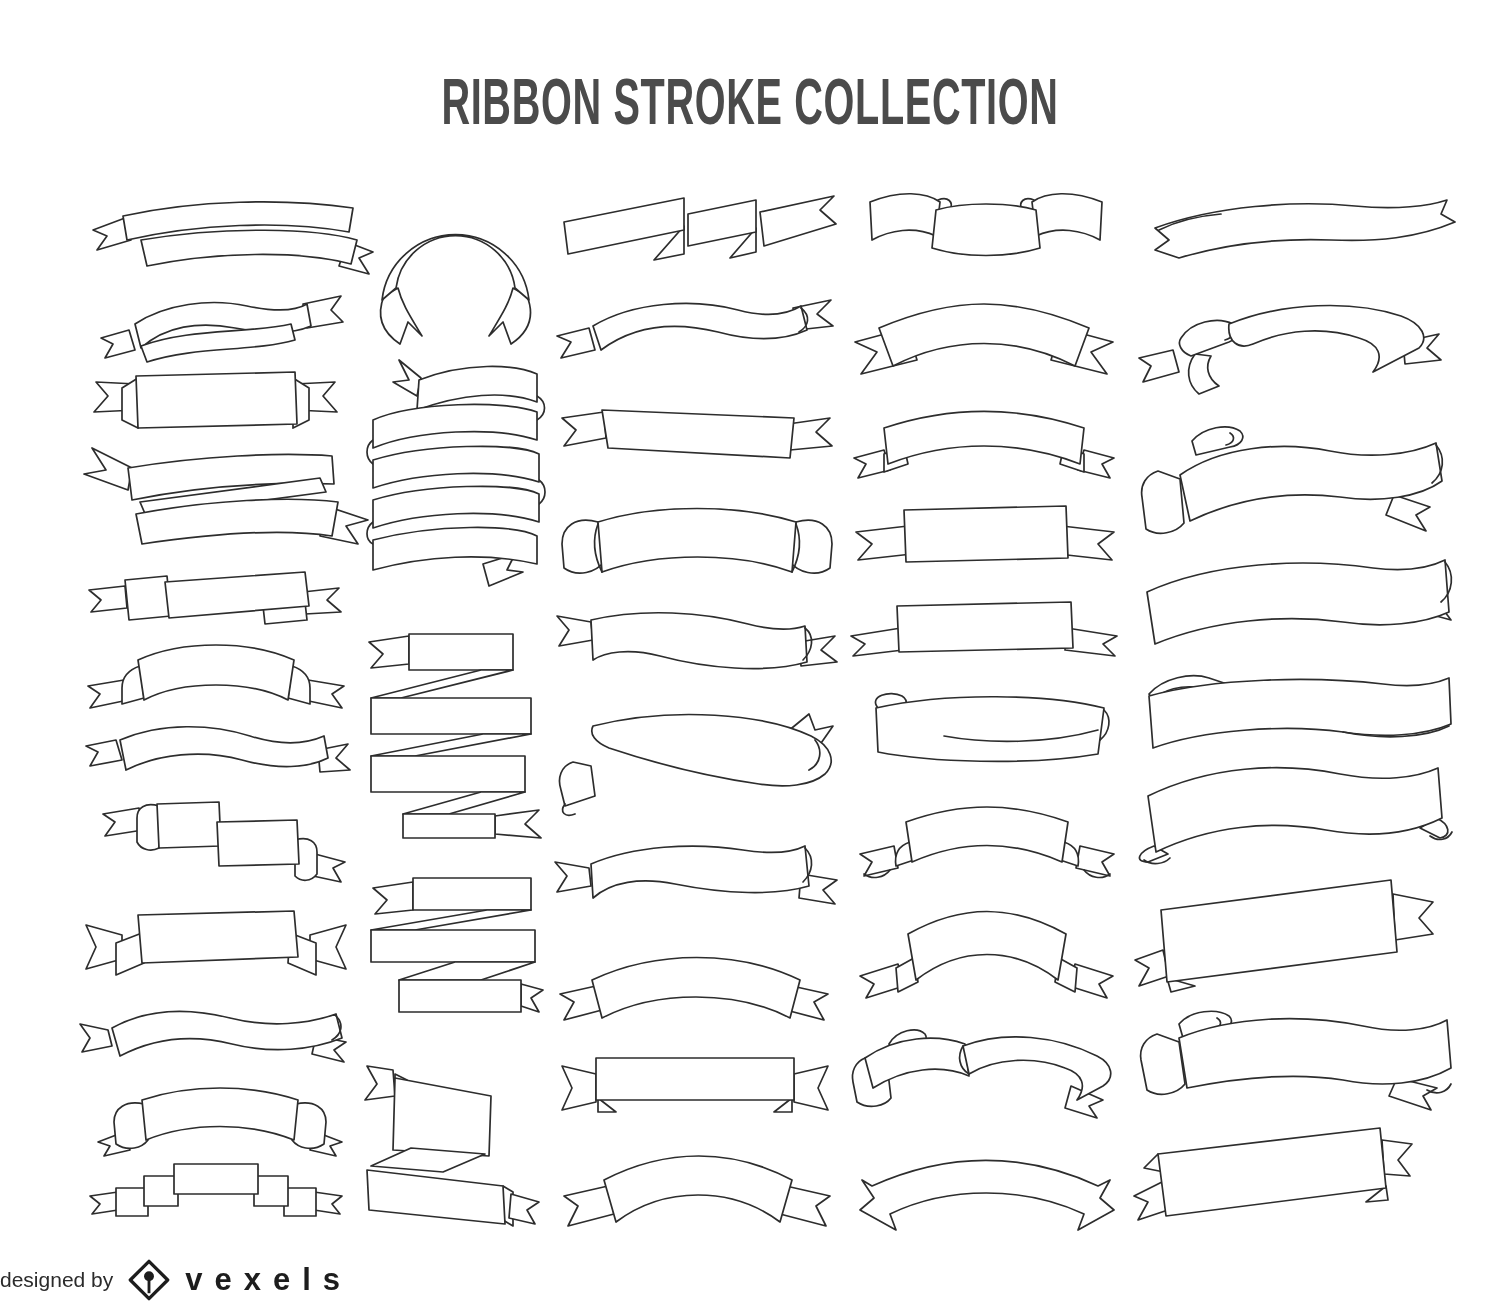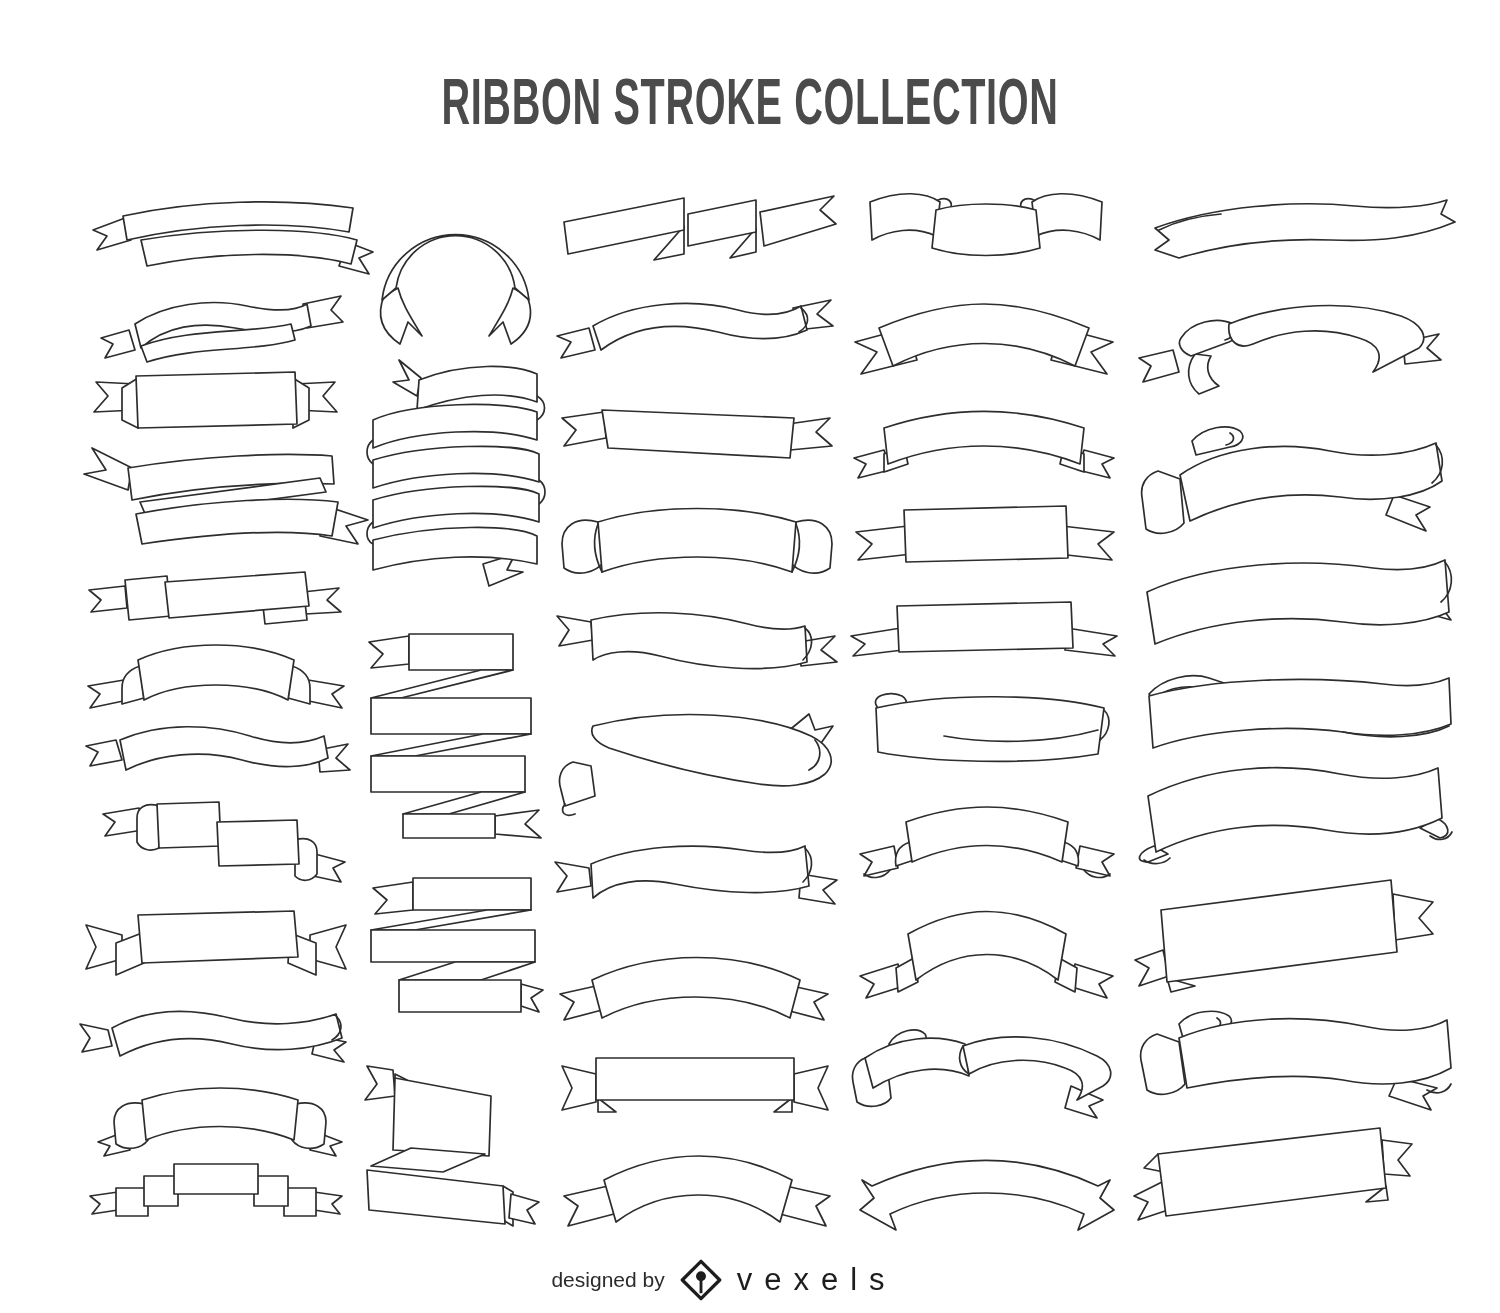--- a/index.html
+++ b/index.html
@@ -7,27 +7,27 @@
        font-family:"Liberation Sans",sans-serif;}
   .page-title{position:absolute;top:66px;left:0;width:1500px;text-align:center;
     font-size:62px;font-weight:700;color:#4b4b4b;letter-spacing:1px;
     transform:scaleX(.64) scaleY(1.05);transform-origin:50% 50%;white-space:nowrap;}
   .grid{position:absolute;left:0;top:0;width:1500px;height:1250px;}
   .ribbon{position:absolute;overflow:visible;}
   .ribbon path{fill:#ffffff;stroke:#2d2d2d;stroke-width:1.7;
     stroke-linejoin:round;stroke-linecap:round;}
   .ribbon path.o{fill:none;}
   .footer{position:absolute;left:0;top:1258px;width:1448px;display:flex;
-    align-items:center;justify-content:center;gap:14px;}
+    align-items:center;justify-content:flex-start;gap:14px;}
   .designed-by{font-size:21px;color:#2b2b2b;}
   .logo{width:44px;height:44px;}
   .logo .dia{fill:none;stroke:#1d1d1d;stroke-width:3;stroke-linejoin:round;}
   .logo .nib{fill:#1d1d1d;}
   .logo .stem{stroke:#1d1d1d;stroke-width:2.6;}
-  .wordmark{font-size:31px;font-weight:400;color:#1d1d1d;letter-spacing:12px;
+  .wordmark{font-size:31px;font-weight:700;color:#1d1d1d;letter-spacing:12px;
     text-transform:lowercase;}
 </style>
 </head>
 <body>
 
 <div class="page-title">RIBBON STROKE COLLECTION</div>
 
 <div class="grid">
 
   <svg class="ribbon" style="left:85px;top:188px;width:280px;height:95px" viewBox="0 0 280 95">

